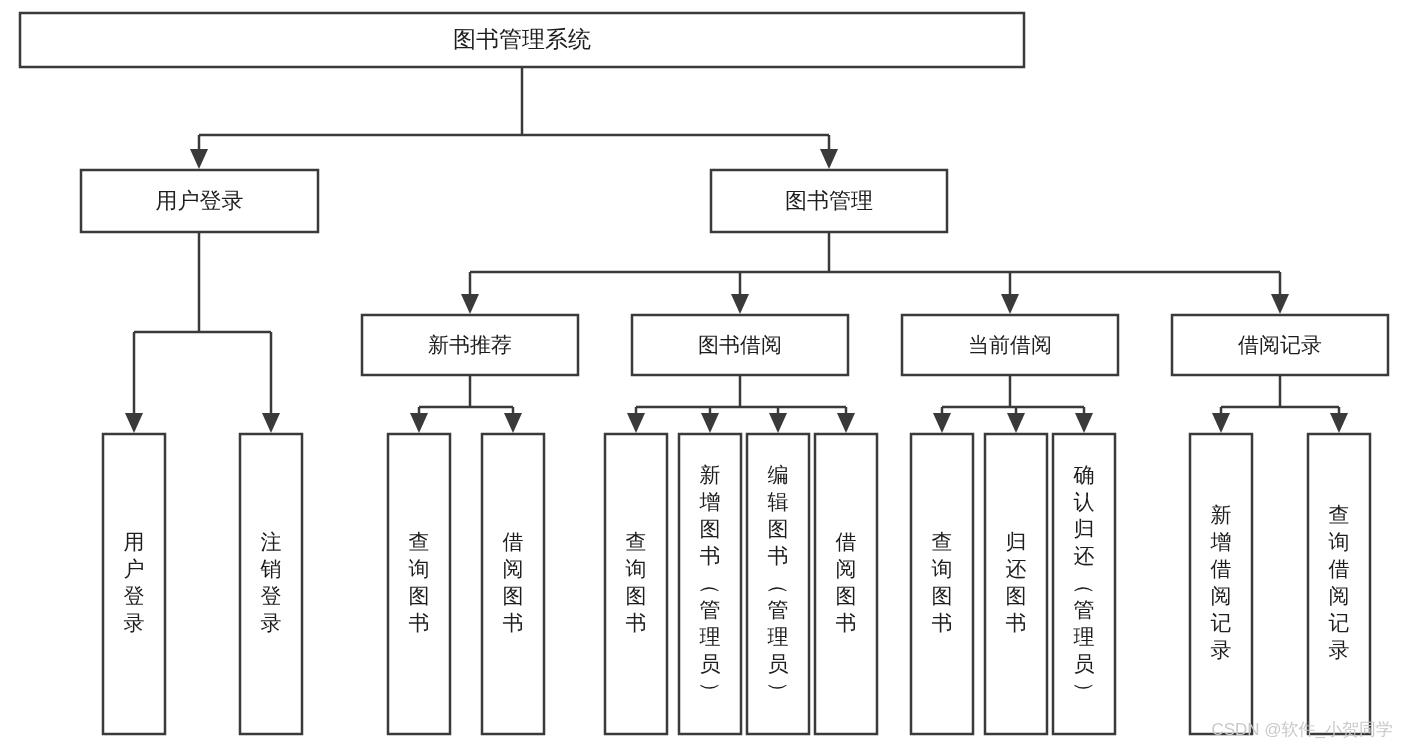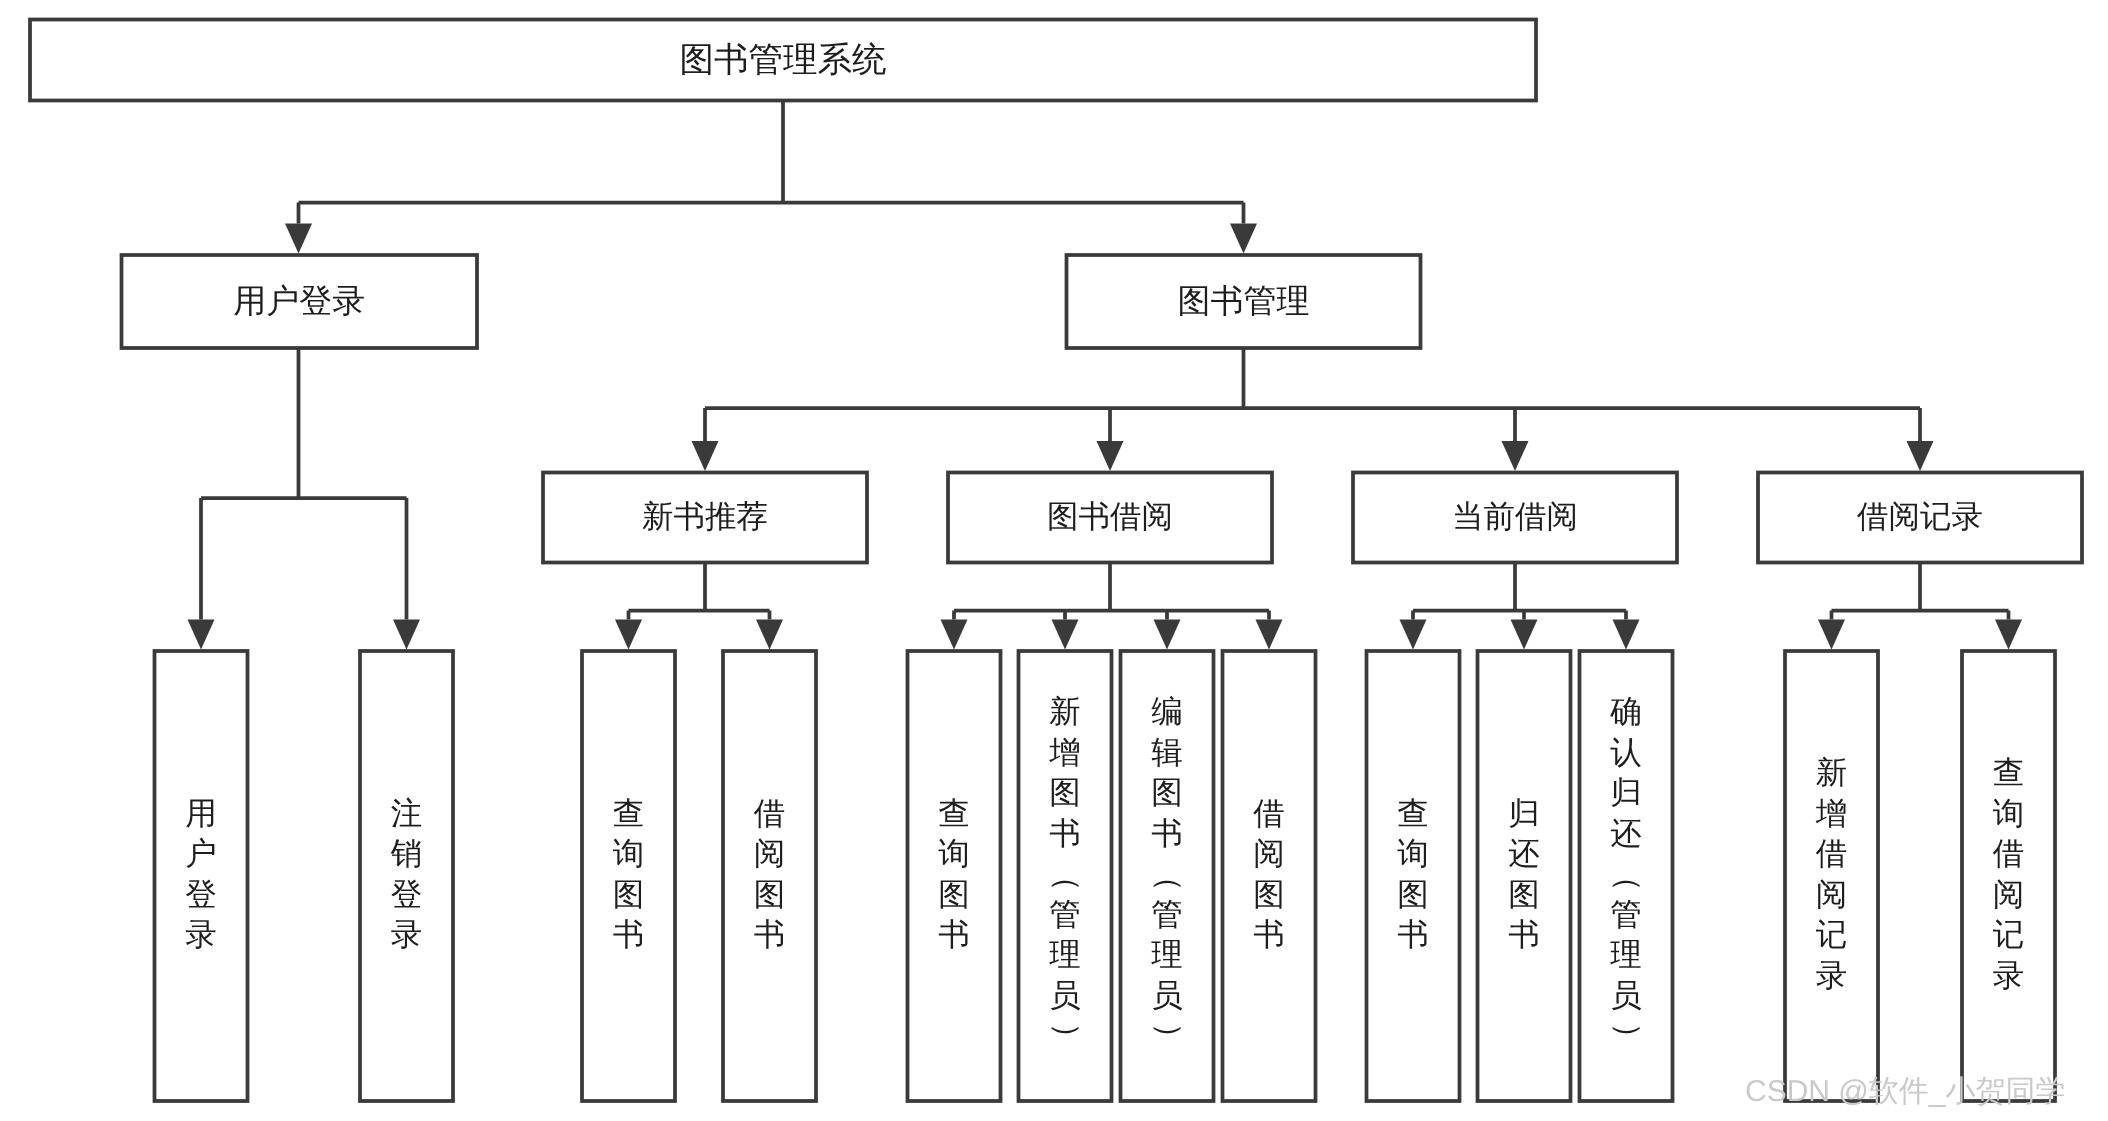--- a/index.html
+++ b/index.html
@@ -53,24 +53,24 @@
     stroke-width: 2.5;
     fill: none;
     stroke-linecap: butt;
   }
   .arrow-head {
     fill: #3a3a3a;
     stroke: none;
   }
   .watermark-text {
     position: absolute;
-    right: 28px;
+    right: 12px;
     bottom: 6px;
     color: #c9c9c9;
-    font-size: 20px;
+    font-size: 17px;
     font-family: "Liberation Sans", "DejaVu Sans", sans-serif;
     white-space: nowrap;
     user-select: none;
   }
 </style>
 </head>
 <body>
 
 <div id="diagram-root">
   <svg class="diagram-canvas" viewBox="0 0 1405 747" xmlns="http://www.w3.org/2000/svg">

